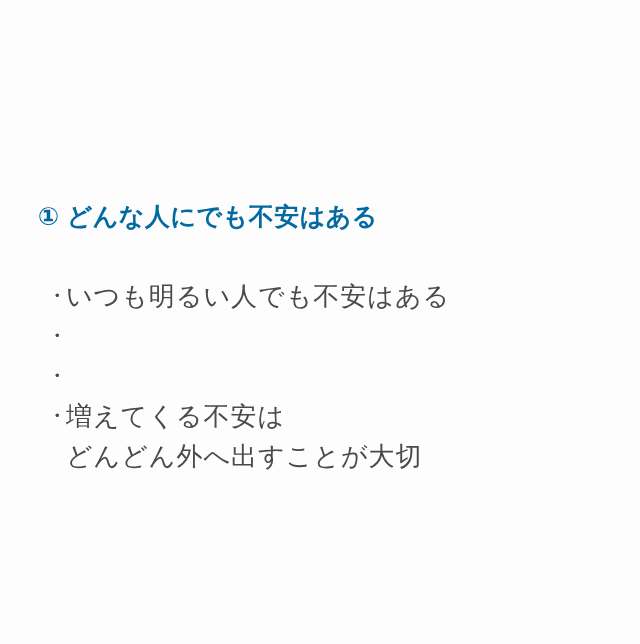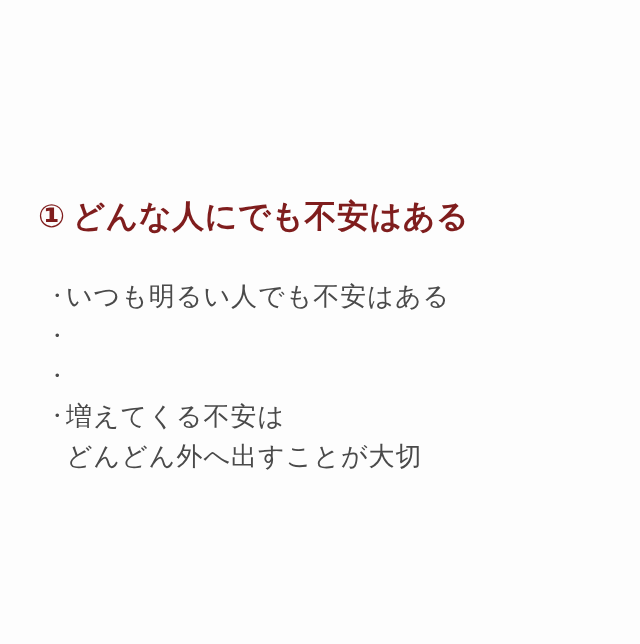--- a/index.html
+++ b/index.html
@@ -13,24 +13,24 @@
     font-family: "Liberation Sans", "DejaVu Sans", sans-serif;
     overflow: hidden;
   }
   .slide {
     position: relative;
     width: 640px;
     height: 644px;
   }
   .title {
     margin: 197px 0 16px 38px;
-    font-size: 32px;
+    font-size: 25px;
     line-height: 38px;
     font-weight: 700;
-    color: #7f1d1d;
+    color: #0369a1;
     letter-spacing: 0.5px;
     white-space: nowrap;
   }
   .title .title-number {
     margin-right: 7px;
   }
   .bullets {
     list-style: none;
     margin: 41px 0 0 46px;
     padding: 0;

